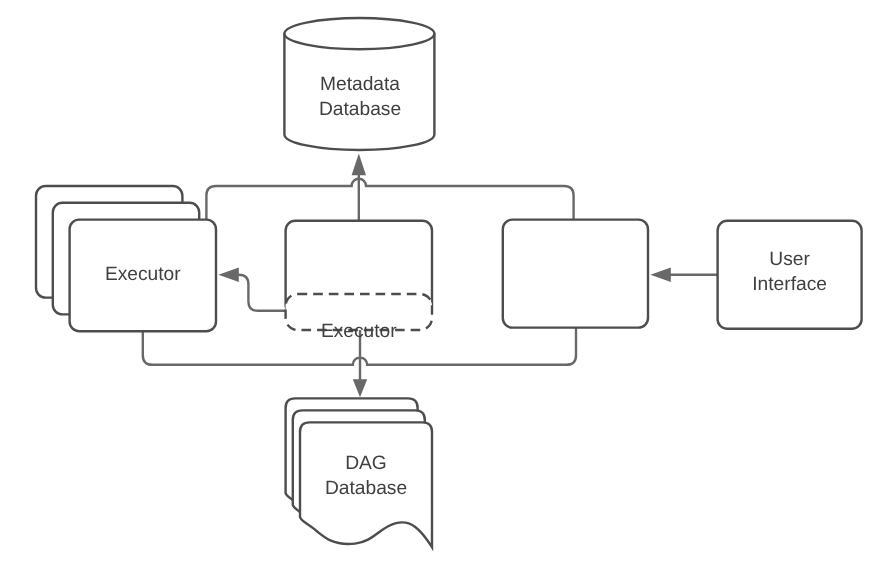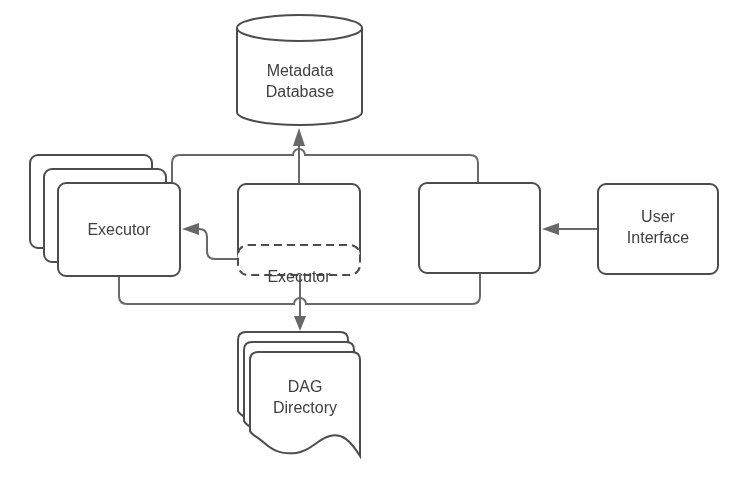--- a/index.html
+++ b/index.html
@@ -93,14 +93,14 @@
   <div class="node-label" style="left:119px; top:229px;">Executor</div>
 
 
   <div class="node-label" style="left:299px; top:276px;">Executor</div>
 
 
   <div class="node-label" style="left:658px; top:227px;">User
 Interface</div>
 
   <div class="node-label" style="left:305px; top:397px;">DAG
-Directory</div>
+Database</div>
 </div>
 
 </body></html>

